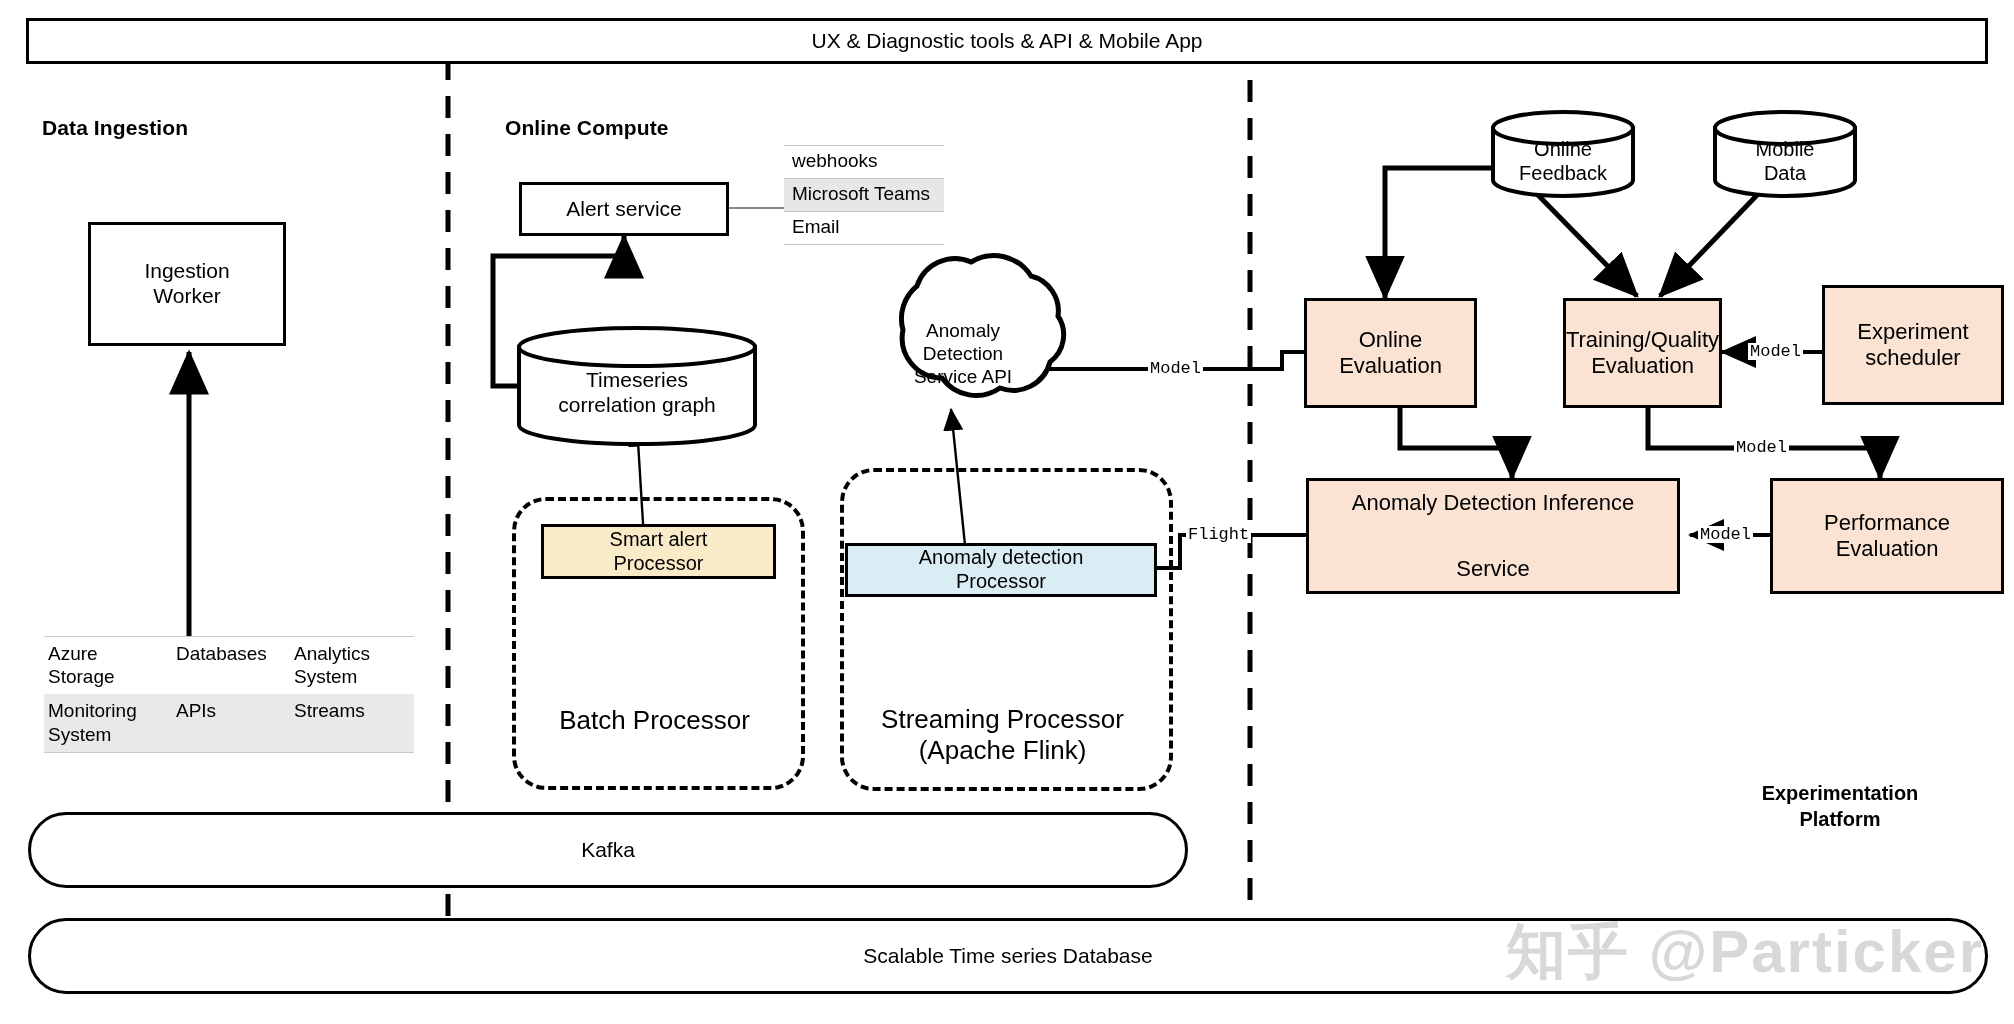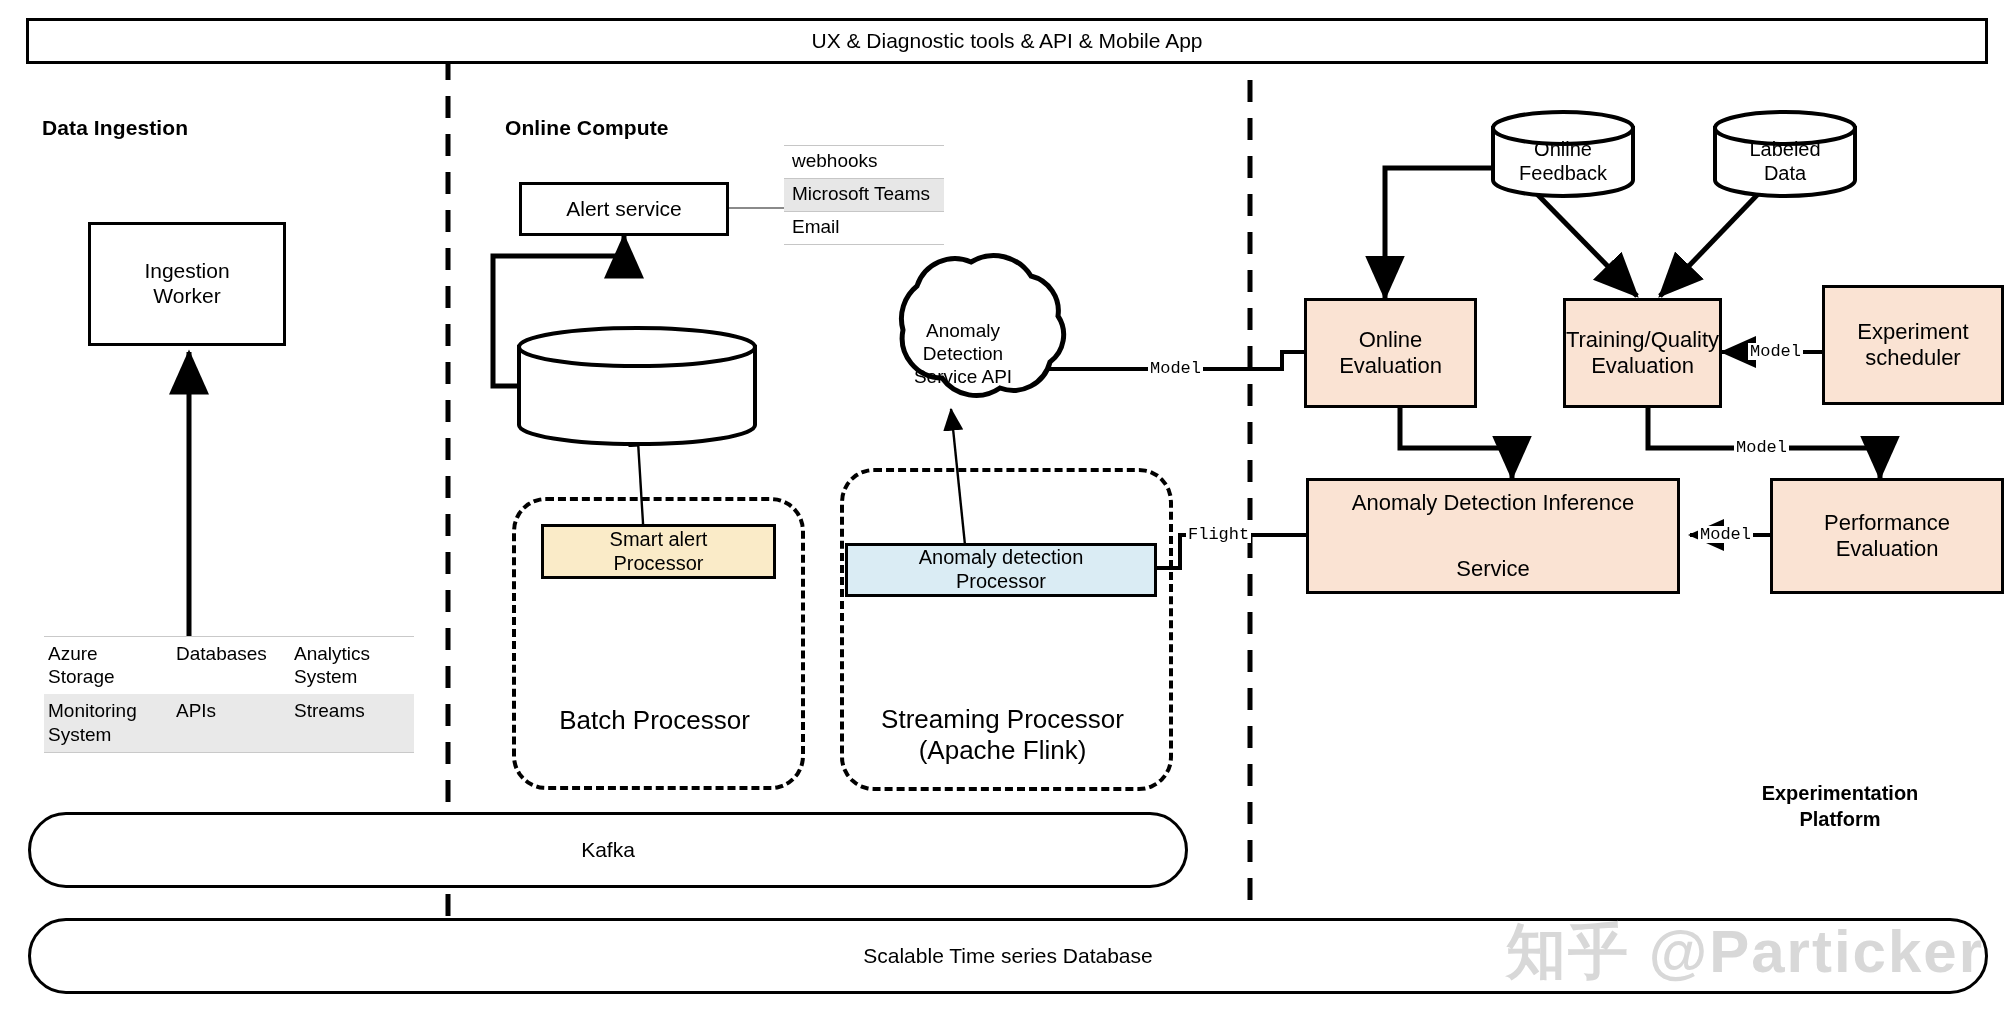--- a/index.html
+++ b/index.html
@@ -144,20 +144,26 @@
     <span>Alert service</span>
   </div>
 
   <div class="chanlist" style="left:784px;top:145px;width:160px;border-top:1px solid #c6c6c6;
               border-bottom:1px solid #c6c6c6;">
     <div class="chanrow">webhooks</div>
     <div class="chanrow chan-sep chan-hl">Microsoft Teams</div>
     <div class="chanrow chan-sep">Email</div>
   </div>
 
+  <div style="position:absolute;left:519px;top:347px;width:236px;height:97px;">
+    <div class="cyl-label" style="top:21px;">
+      <div>Timeseries</div>
+      <div>correlation graph</div>
+    </div>
+  </div>
 
   <div class="dashcontainer" style="position:absolute;left:512px;top:497px;width:285px;height:285px;"></div>
   <div class="node" style="left:512px;top:700px;width:285px;height:40px;font-size:26px;">
     <span>Batch Processor</span>
   </div>
   <div class="node rect fill-cream" style="left:541px;top:524px;width:235px;height:55px;font-size:20px;flex-direction:column;">
     <span>Smart alert</span>
     <span>Processor</span>
   </div>
 
@@ -179,21 +185,21 @@
 
   <div style="position:absolute;left:1493px;top:128px;width:140px;height:68px;">
     <div class="cyl-label" style="top:10px;font-size:20px;">
       <div>Online</div>
       <div>Feedback</div>
     </div>
   </div>
 
   <div style="position:absolute;left:1715px;top:128px;width:140px;height:68px;">
     <div class="cyl-label" style="top:10px;font-size:20px;">
-      <div>Labeled</div>
+      <div>Mobile</div>
       <div>Data</div>
     </div>
   </div>
 
   <div class="node rect fill-peach" style="left:1304px;top:298px;width:173px;height:110px;font-size:22px;flex-direction:column;">
     <span>Online</span>
     <span>Evaluation</span>
   </div>
 
   <div class="node rect fill-peach" style="left:1563px;top:298px;width:159px;height:110px;font-size:22px;flex-direction:column;">

